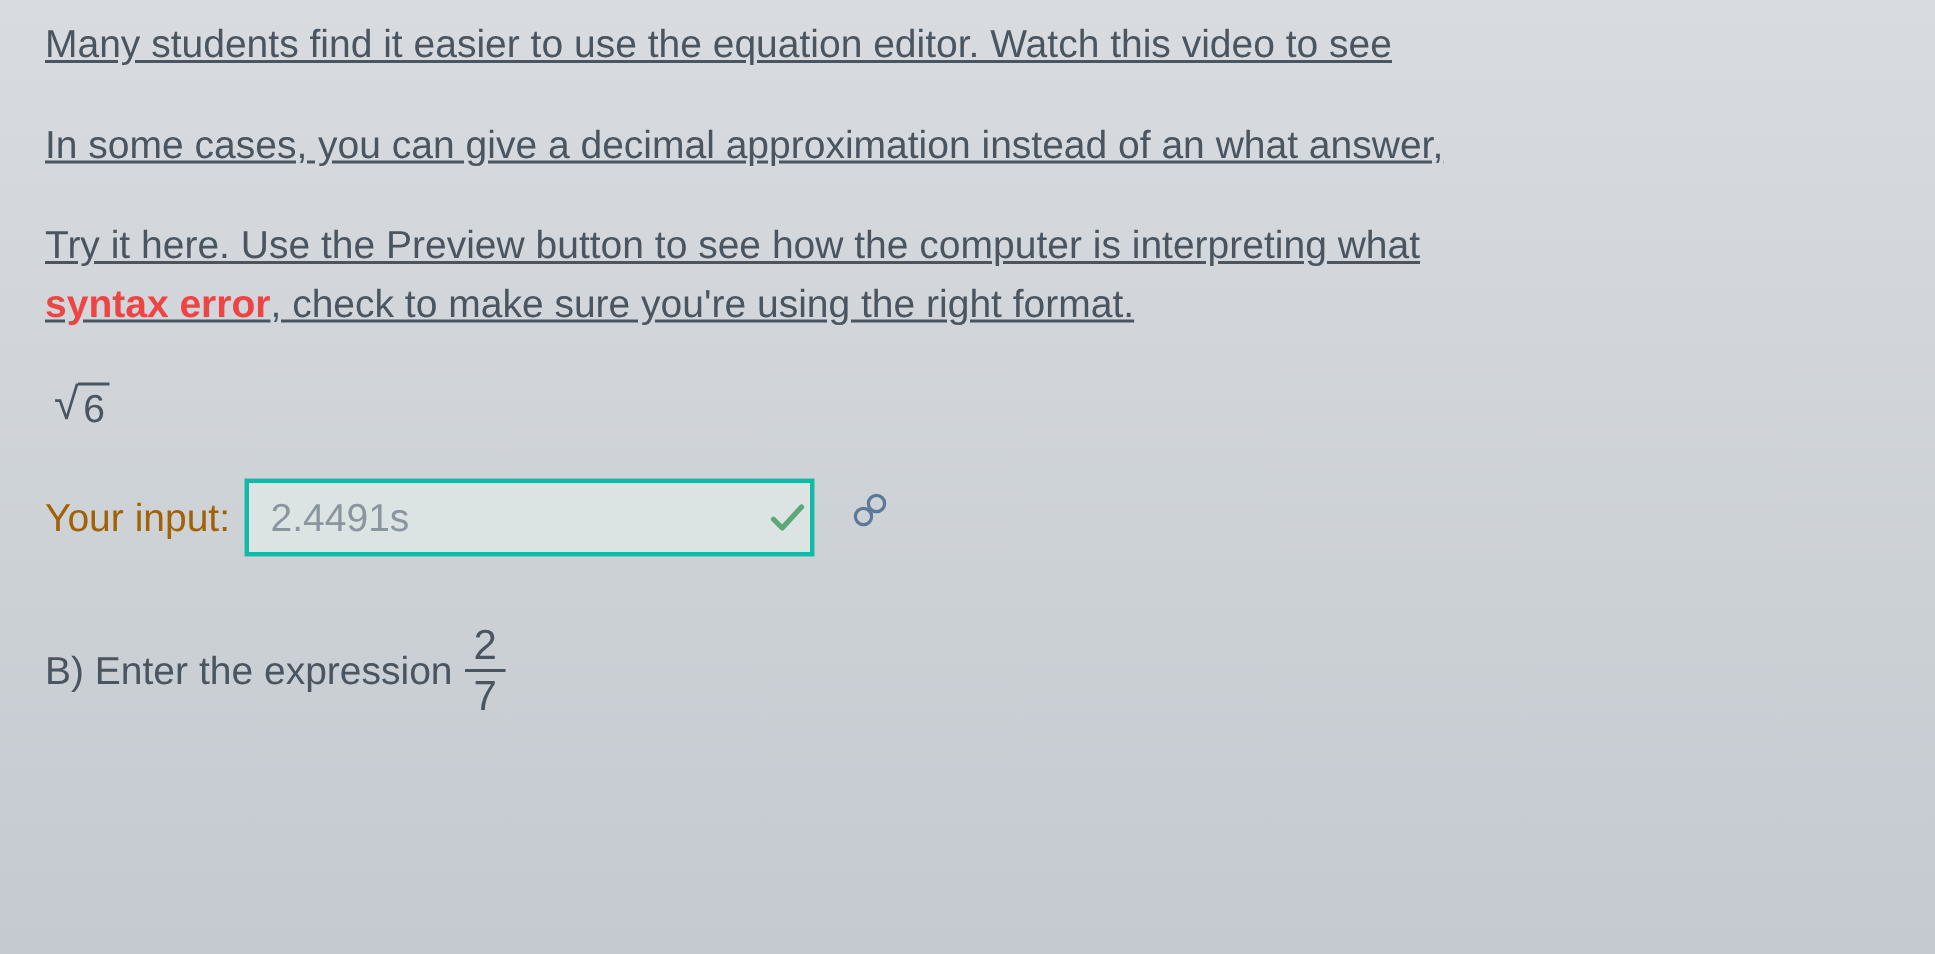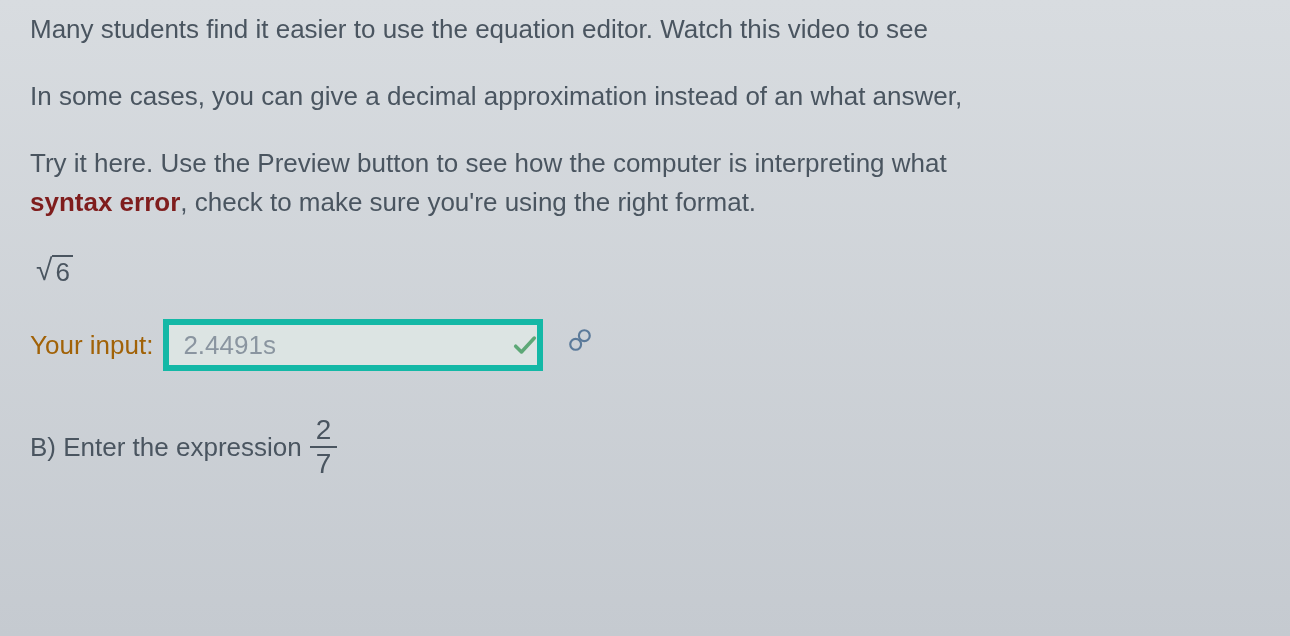--- a/index.html
+++ b/index.html
@@ -13,24 +13,25 @@
       padding: 10px 20px 20px 30px;
       color: #4a5560;
       width: 1290px;
       height: 636px;
       overflow: hidden;
       font-size: 26px;
       line-height: 1.5;
     }
     .para {
       margin-bottom: 28px;
+      text-decoration: underline;
     }
     .bold {
       font-weight: bold;
-      color: #7f1d1d;
+      color: #ef4444;
     }
     .question-label {
       color: #4a5560;
     }
     .sqrt-wrapper {
       display: inline-flex;
       align-items: flex-start;
       vertical-align: middle;
       margin-left: 6px;
     }
@@ -52,21 +53,21 @@
       gap: 10px;
       margin-top: 30px;
       margin-bottom: 45px;
     }
     .input-label {
       color: #a16207;
     }
     .answer-input {
       width: 380px;
       height: 52px;
-      border: 6px solid #14b8a6;
+      border: 3px solid #14b8a6;
       background: rgba(230, 240, 235, 0.6);
       font-size: 26px;
       padding: 6px 14px;
       color: #8a95a0;
       font-family: Arial, Helvetica, sans-serif;
       outline: none;
     }
     .check-icon {
       width: 28px;
       height: 28px;

